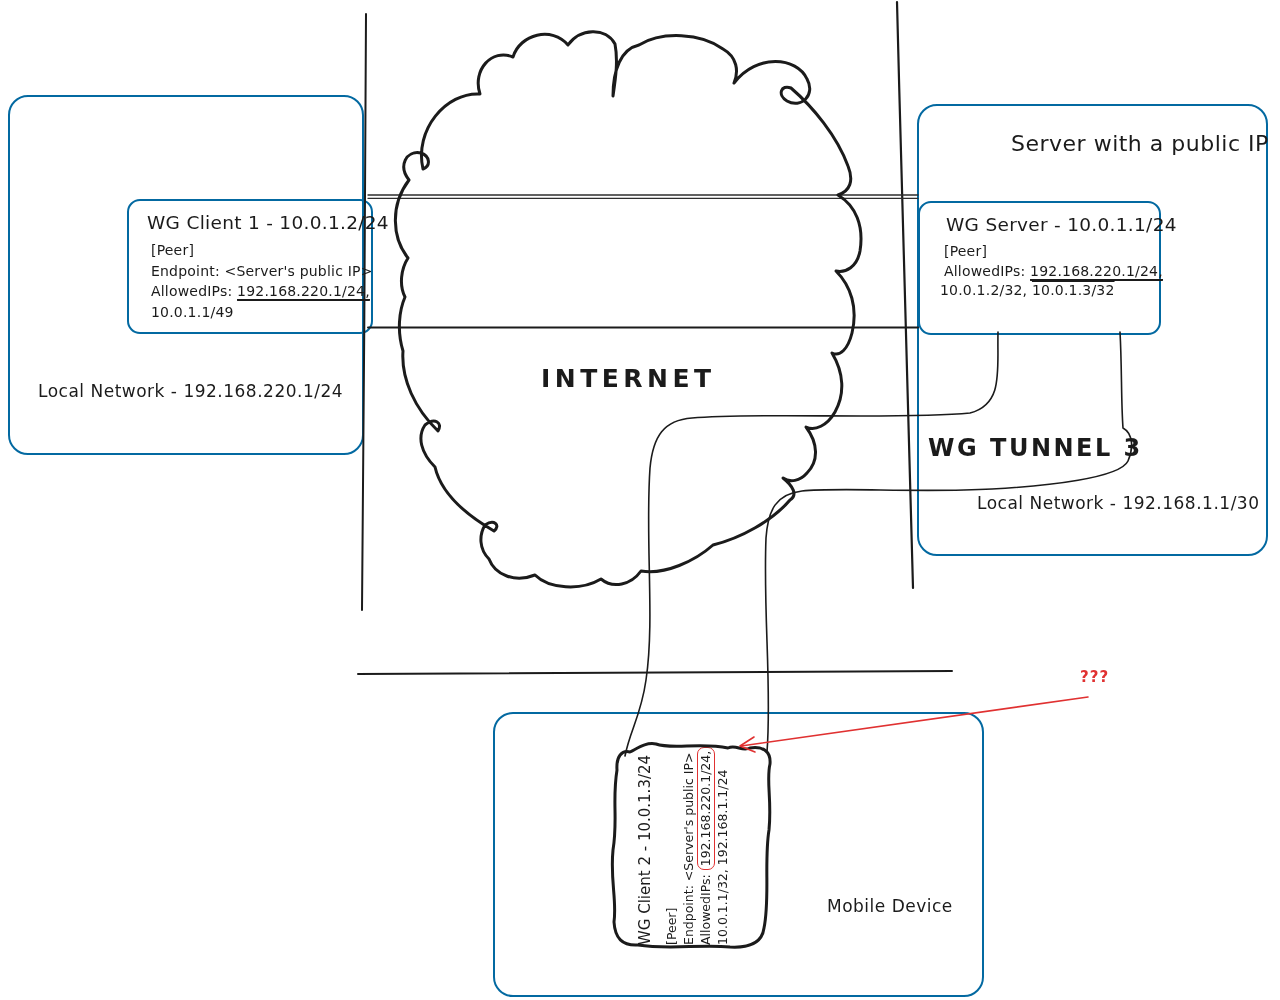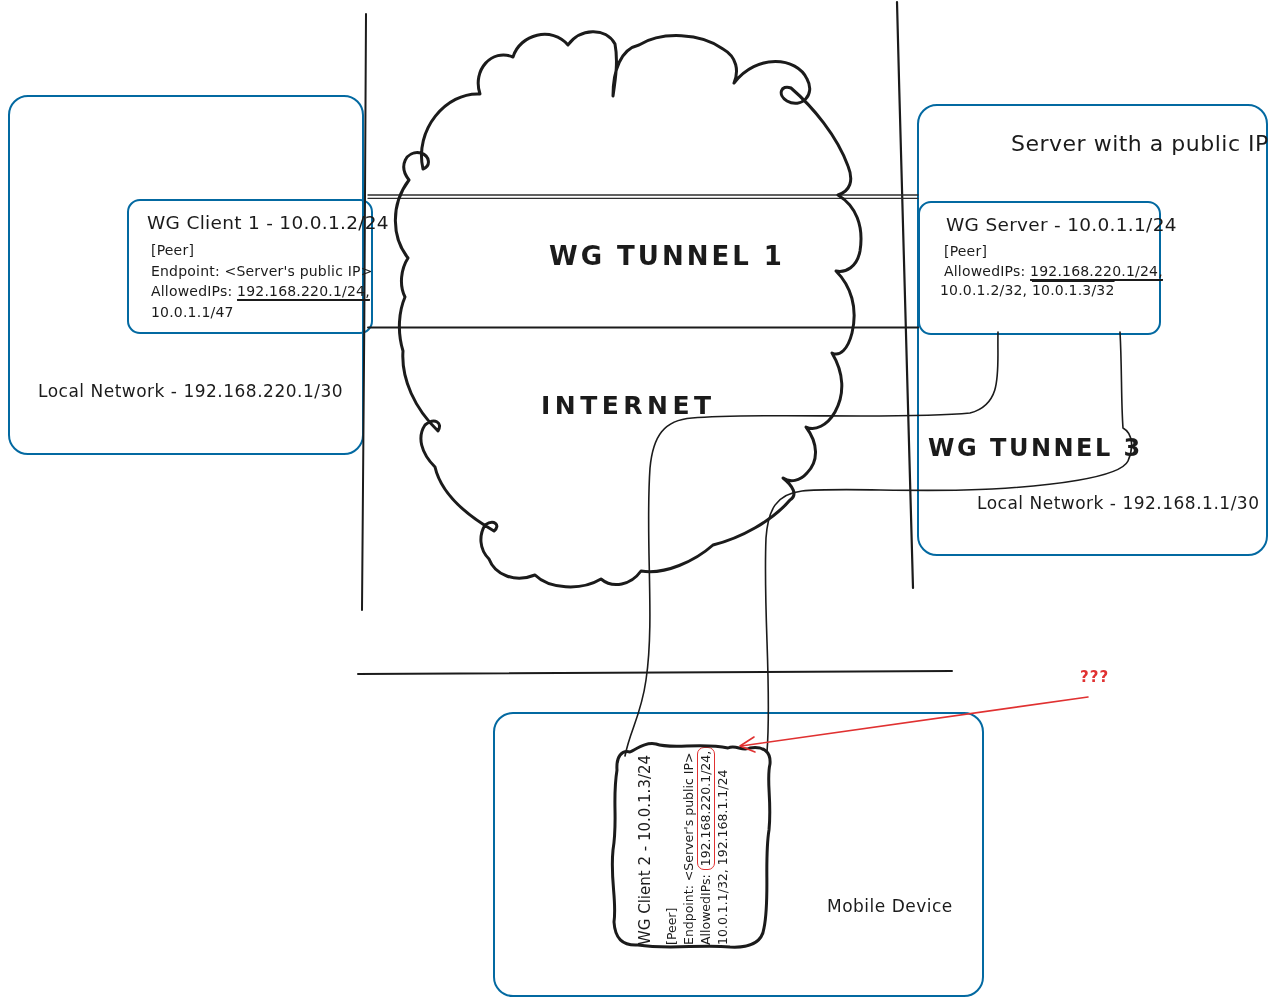--- a/index.html
+++ b/index.html
@@ -27,34 +27,33 @@
   .rot .rcfg { font-size:12.5px; line-height:17px; white-space:nowrap; }
   .qqq { color:#e03131; font-weight:bold; font-size:15px; letter-spacing:1px; z-index:7; }
   svg.ink { position:absolute; left:0; top:0; z-index:5; pointer-events:none; }
 </style>
 </head>
 <body>
 
 <div class="canvas">
 
   <div class="box outer" style="left:8px; top:95px; width:352px; height:356px;"></div>
-  <div class="label net-label" style="left:38px; top:381px;">Local Network - 192.168.220.1/30</div>
+  <div class="label net-label" style="left:38px; top:381px;">Local Network - 192.168.220.1/24</div>
 
   <div class="box inner" style="left:127px; top:199px; width:242px; height:131px;">
     <div class="box-title" style="padding:11px 0 0 18px;">WG Client 1 - 10.0.1.2/24</div>
     <div class="cfg" style="margin:7px 0 0 22px;">
       <div>[Peer]</div>
       <div>Endpoint: &lt;Server's public IP&gt;</div>
       <div><span>AllowedIPs: </span><span class="u2">192.168.220.1/24,</span></div>
-      <div>10.0.1.1/47</div>
+      <div>10.0.1.1/49</div>
     </div>
   </div>
 
-  <div class="label big-label" style="left:549px; top:241px; font-size:26px; letter-spacing:3px;">WG TUNNEL 1</div>
-  <div class="label big-label" style="left:541px; top:364px; font-size:25px; letter-spacing:4.5px;margin-top:27px;">INTERNET</div>
+  <div class="label big-label" style="left:541px; top:364px; font-size:25px; letter-spacing:4.5px;">INTERNET</div>
 
   <div class="box outer" style="left:917px; top:104px; width:347px; height:448px;"></div>
   <div class="label net-label" style="left:1011px; top:131px; font-size:22px;">Server with a public IP</div>
 
   <div class="box inner" style="left:918px; top:201px; width:239px; height:130px;">
     <div class="box-title" style="padding:11px 0 0 14px;margin-left:12px;">WG Server - 10.0.1.1/24</div>
     <div class="cfg" style="margin:7px 0 0 24px; line-height:19.5px;">
       <div>[Peer]</div>
       <div><span>AllowedIPs: </span><span class="u2">192.168.220.1/24,</span></div>
       <div style="margin-left:-4px;"><span>10.0.1.2/32, </span><span class="ov">10.0.1.3/32</span></div>

